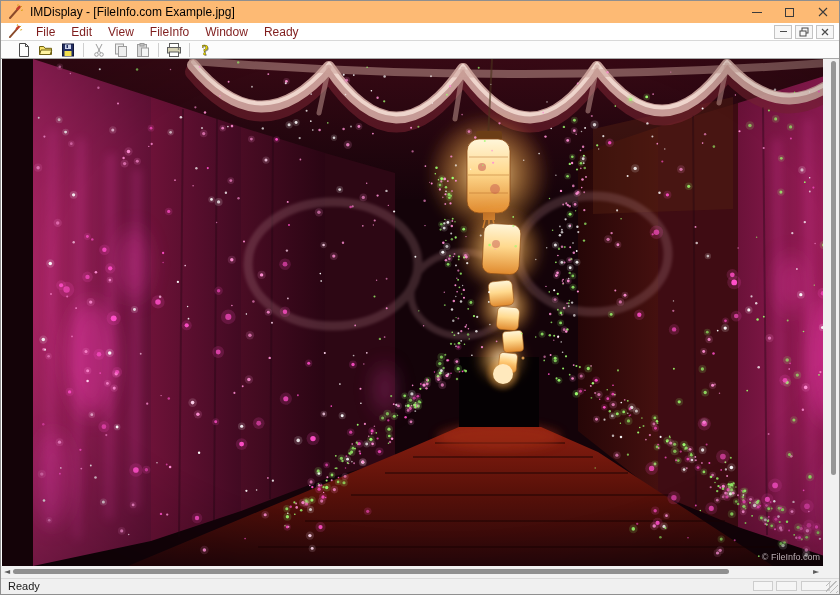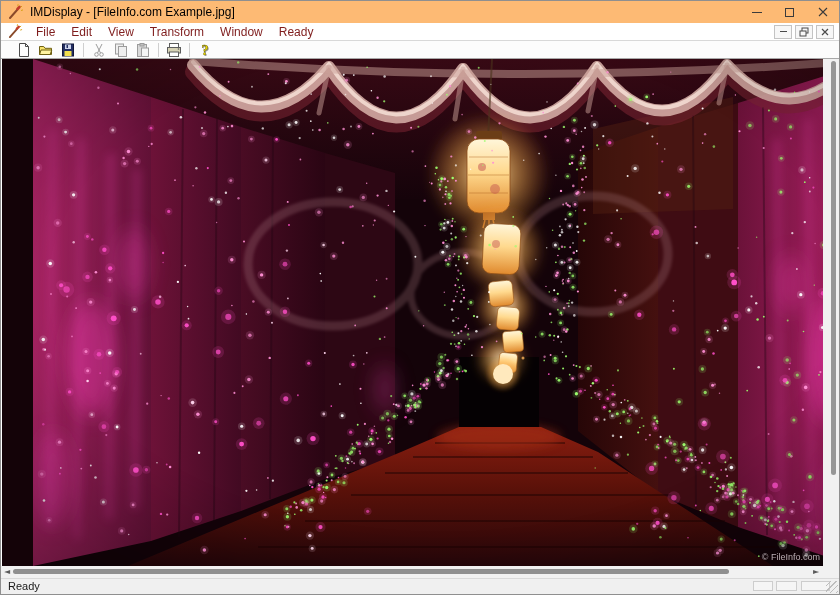--- a/index.html
+++ b/index.html
@@ -82,21 +82,21 @@
     <span class="mdi-icon">
       <svg width="15" height="15" viewBox="0 0 16 16">
         <path d="M2 14 L9.5 5.5" stroke="#8a4a2a" stroke-width="2" stroke-linecap="round" fill="none"></path>
         <path d="M9.5 5 l2-2" stroke="#c23b2a" stroke-width="2.6" stroke-linecap="round" fill="none"></path>
         <path d="M13 6.5l2-.6 M12.5 3.5L14 2 M9.8 2.3l.3-2" stroke="#d4a017" stroke-width="1" fill="none"></path>
       </svg>
     </span>
     <span class="menu-item">File</span>
     <span class="menu-item">Edit</span>
     <span class="menu-item">View</span>
-    <span class="menu-item">Transform</span>
+    <span class="menu-item">FileInfo</span>
     <span class="menu-item">Window</span>
     <span class="menu-item">Ready</span>
     <div class="mdi-buttons">
       <div class="mdi-btn">
           <div class="mg-min"></div>
         </div>
       <div class="mdi-btn">
         <svg width="10" height="10" viewBox="0 0 10 10">
           <rect x="3" y="1" width="6" height="5" fill="#f7f7f7" stroke="#4a4a4a"></rect>
           <rect x="1" y="4" width="6" height="5" fill="#f7f7f7" stroke="#4a4a4a"></rect>

